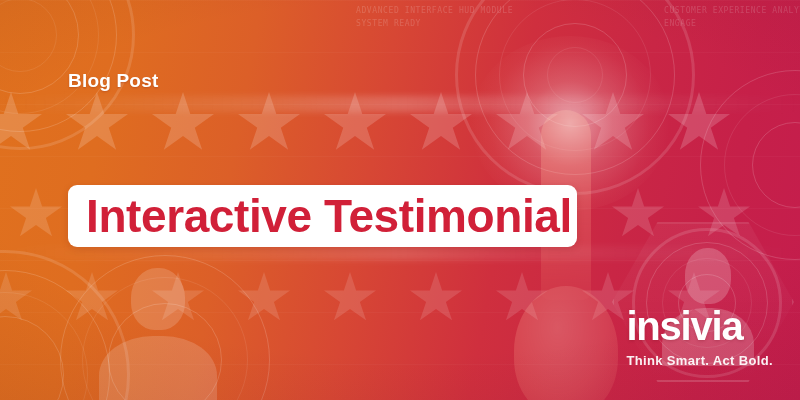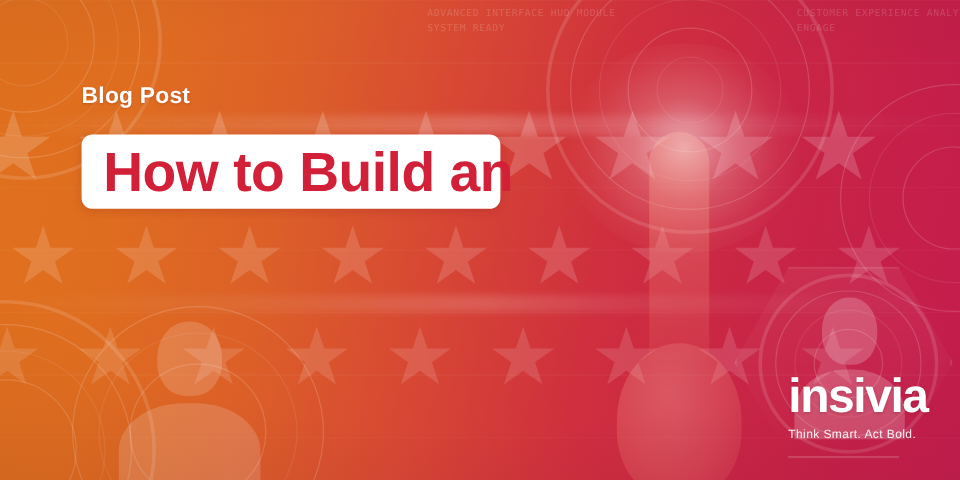--- a/index.html
+++ b/index.html
@@ -166,21 +166,21 @@
   #title-line-2 { left:68px; top:185px;  width:509px; height:62px; }
 
   .logo { position:absolute; right:27px; bottom:32px; }
   .logo-word {
     font-size:40px; font-weight:bold; color:#ffffff;
     line-height:1; letter-spacing:-1.2px;
     text-shadow:0 1px 3px rgba(120,20,35,.30);
   }
   .logo-tag {
     margin-top:7px;
-    font-size:10px; font-weight:normal; color:rgba(255,255,255,.93);
+    font-size:13px; font-weight:bold; color:rgba(255,255,255,.93);
     letter-spacing:.35px;
   }
 </style>
 </head>
 <body>
 
 <div class="banner">
 
   <div class="bg-layer bands"></div>
 
@@ -282,24 +282,24 @@
   <div class="microtext" style="left:356px; top:19px;">SYSTEM READY</div>
   <div class="microtext" style="left:664px; top:6px;">CUSTOMER EXPERIENCE ANALYTICS</div>
   <div class="microtext" style="left:664px; top:19px;">ENGAGE</div>
 
   <div class="bg-layer vignette"></div>
 
   <div class="content">
 
     <div class="eyebrow">Blog Post</div>
 
-    <div class="title-line" id="title-line-1">
-      <span>How to Build an</span>
+
+    <div class="title-line" id="title-line-2">
+      <span>Interactive Testimonial</span>
     </div>
-
 
     <div class="logo">
       <div class="logo-word">insivia</div>
       <div class="logo-tag">Think Smart. Act Bold.</div>
     </div>
 
   </div>
 </div>
 
 </body></html>

